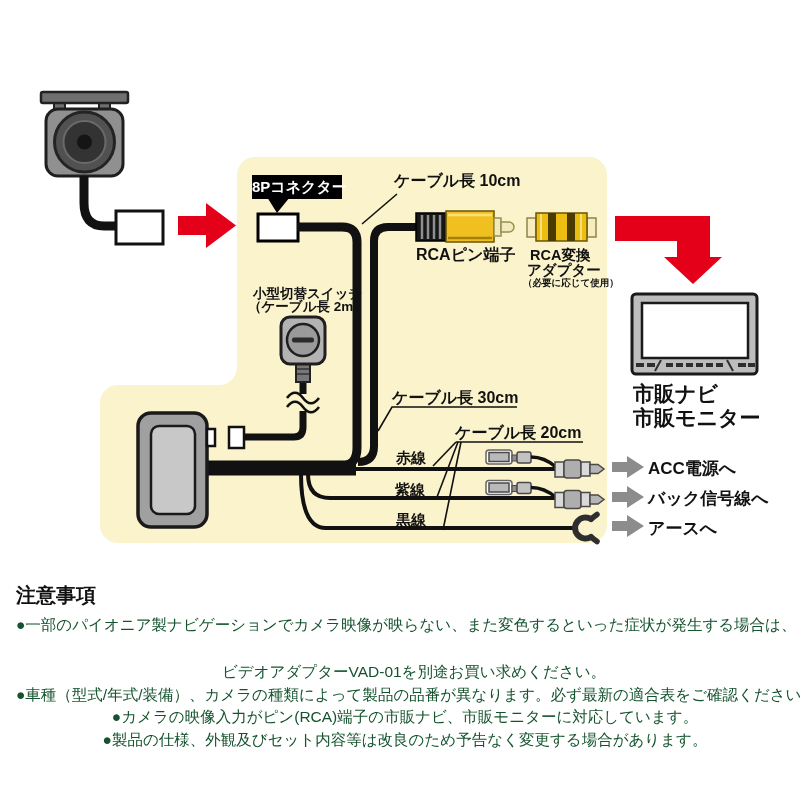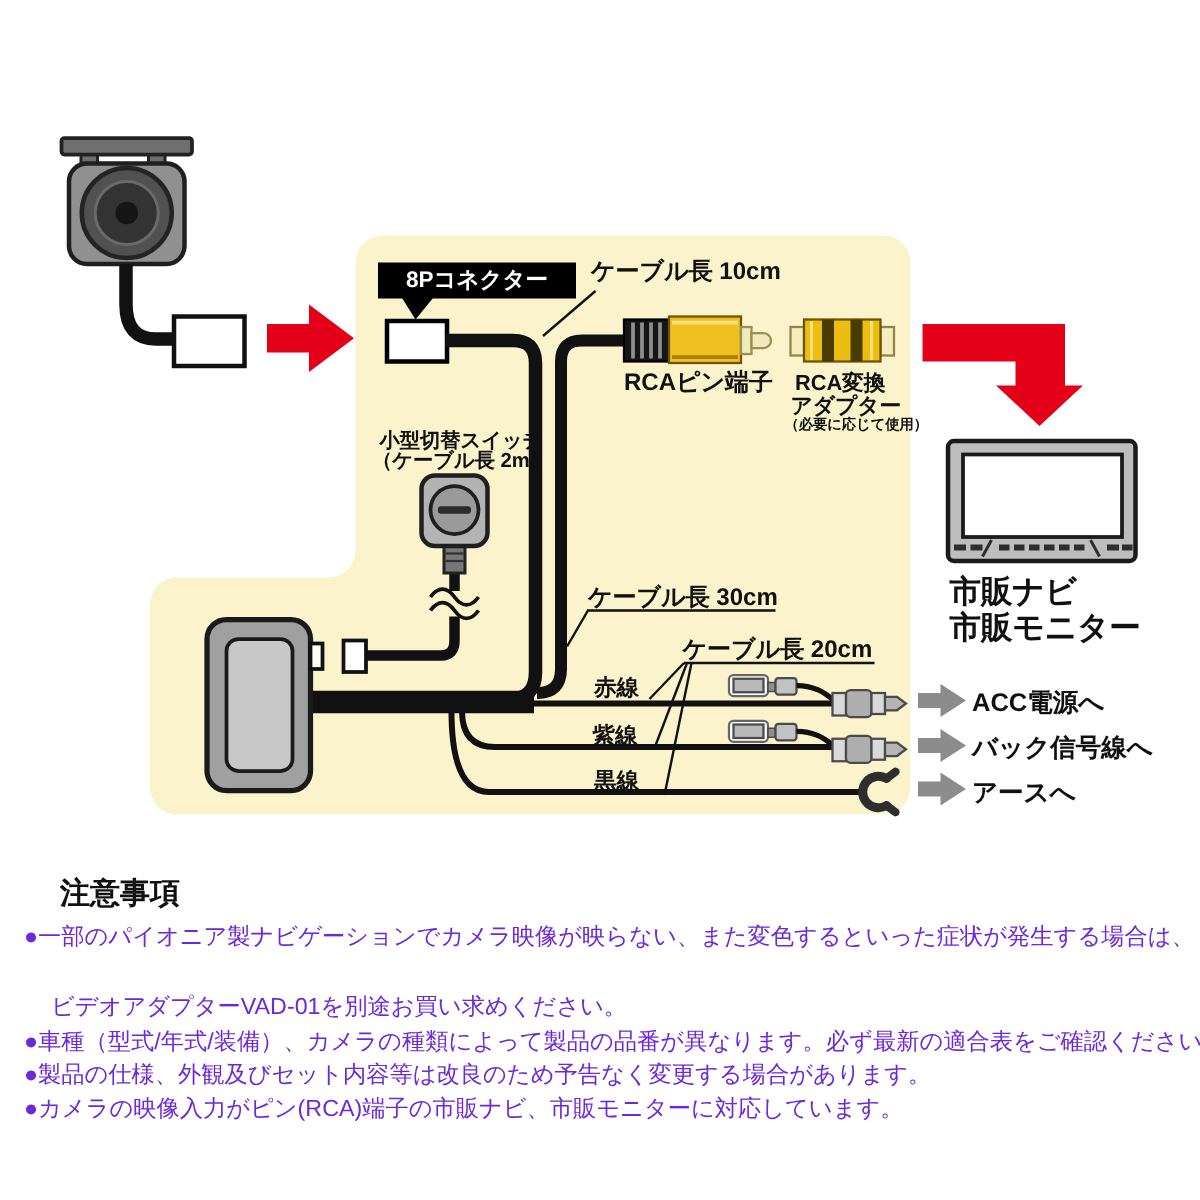--- a/index.html
+++ b/index.html
@@ -2,43 +2,43 @@
 <html><head>
 <meta charset="utf-8">
 <style>
   html,body{margin:0;padding:0;background:#ffffff;}
   #stage{position:relative;width:800px;height:800px;background:#ffffff;overflow:hidden;
          font-family:"Liberation Sans","DejaVu Sans",sans-serif;color:#111;}
   #art{position:absolute;left:0;top:0;z-index:1;}
   .label{position:absolute;z-index:2;white-space:nowrap;color:#111;}
   .b{font-weight:bold;}
   .camera-title{left:16px;top:60px;font-size:20px;}
-  .label-8p{left:252px;top:175px;width:132px;height:24px;background:#000;color:#fff;
+  .label-8p{left:252px;top:175px;width:90px;height:24px;background:#000;color:#fff;
             font-size:15px;text-align:center;line-height:24px;}
   .cable10{left:394px;top:171px;font-size:16px;}
   .rca-pin{left:416px;top:245px;font-size:16px;}
   .rca-conv1{left:530px;top:246px;font-size:14.5px;}
   .rca-conv2{left:527px;top:261px;font-size:14.5px;}
   .rca-conv-note{left:523px;top:277px;font-size:9.5px;}
   .adapter-title{left:391px;top:329px;font-size:22px;letter-spacing:-0.5px;}
   .switch1{left:253px;top:285px;font-size:13.5px;}
   .switch2{left:248px;top:298px;font-size:13.5px;}
   .cable30{left:392px;top:388px;font-size:16px;}
   .cable20{left:455px;top:423px;font-size:16px;}
   .wire-red{left:396px;top:449px;font-size:15px;}
   .wire-purple{left:395px;top:481px;font-size:15px;}
   .wire-black{left:396px;top:511px;font-size:15px;}
   .dest-acc{left:648px;top:457px;font-size:17px;}
   .dest-back{left:648px;top:487px;font-size:17px;}
   .dest-gnd{left:648px;top:517px;font-size:17px;text-align:center;}
   .mon1{left:633px;top:380px;font-size:21px;}
   .mon2{left:633px;top:404px;font-size:21px;}
-  .notes-title{left:16px;top:582px;font-size:20px;margin-left:24px;}
+  .notes-title{left:16px;top:582px;font-size:20px;}
   .notes{position:absolute;left:16px;top:614px;width:778px;z-index:2;}
-  .note-line{font-size:15.5px;line-height:22.8px;color:#6d28d9;white-space:nowrap;}
+  .note-line{font-size:15.5px;line-height:22.8px;color:#14532d;white-space:nowrap;text-align:center;}
   .note-line.indent{padding-left:18px;margin-top:24px;}
 </style>
 </head>
 <body>
 
 <div id="stage">
 
   <svg id="art" width="800" height="800" viewBox="0 0 800 800">
 
     <path d="M255,157 h334 a18,18 0 0 1 18,18 v350 a18,18 0 0 1 -18,18 H118 a18,18 0 0 1 -18,-18 V403 a18,18 0 0 1 18,-18 h101 a18,18 0 0 0 18,-18 v-192 a18,18 0 0 1 18,-18 Z" fill="#faf3cb"></path>
@@ -197,17 +197,17 @@
   <div class="label b dest-back">バック信号線へ</div>
   <div class="label b dest-gnd">アースへ</div>
   <div class="label b mon1">市販ナビ</div>
   <div class="label b mon2">市販モニター</div>
   <div class="label b notes-title">注意事項</div>
 
   <div class="notes">
     <div class="note-line">●一部のパイオニア製ナビゲーションでカメラ映像が映らない、また変色するといった症状が発生する場合は、</div>
     <div class="note-line indent">ビデオアダプターVAD-01を別途お買い求めください。</div>
     <div class="note-line">●車種（型式/年式/装備）、カメラの種類によって製品の品番が異なります。必ず最新の適合表をご確認ください。</div>
+    <div class="note-line">●カメラの映像入力がピン(RCA)端子の市販ナビ、市販モニターに対応しています。</div>
     <div class="note-line">●製品の仕様、外観及びセット内容等は改良のため予告なく変更する場合があります。</div>
-    <div class="note-line">●カメラの映像入力がピン(RCA)端子の市販ナビ、市販モニターに対応しています。</div>
   </div>
 
 </div>
 
 </body></html>

